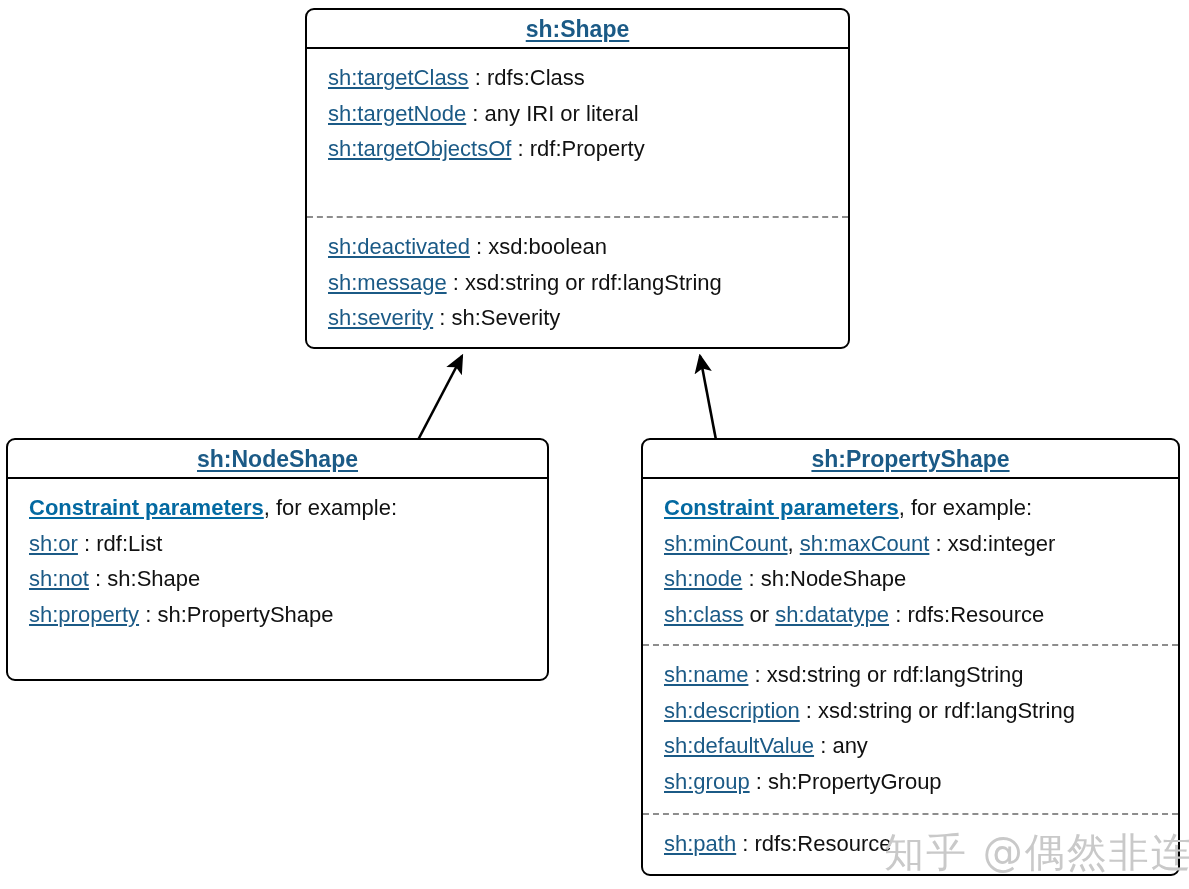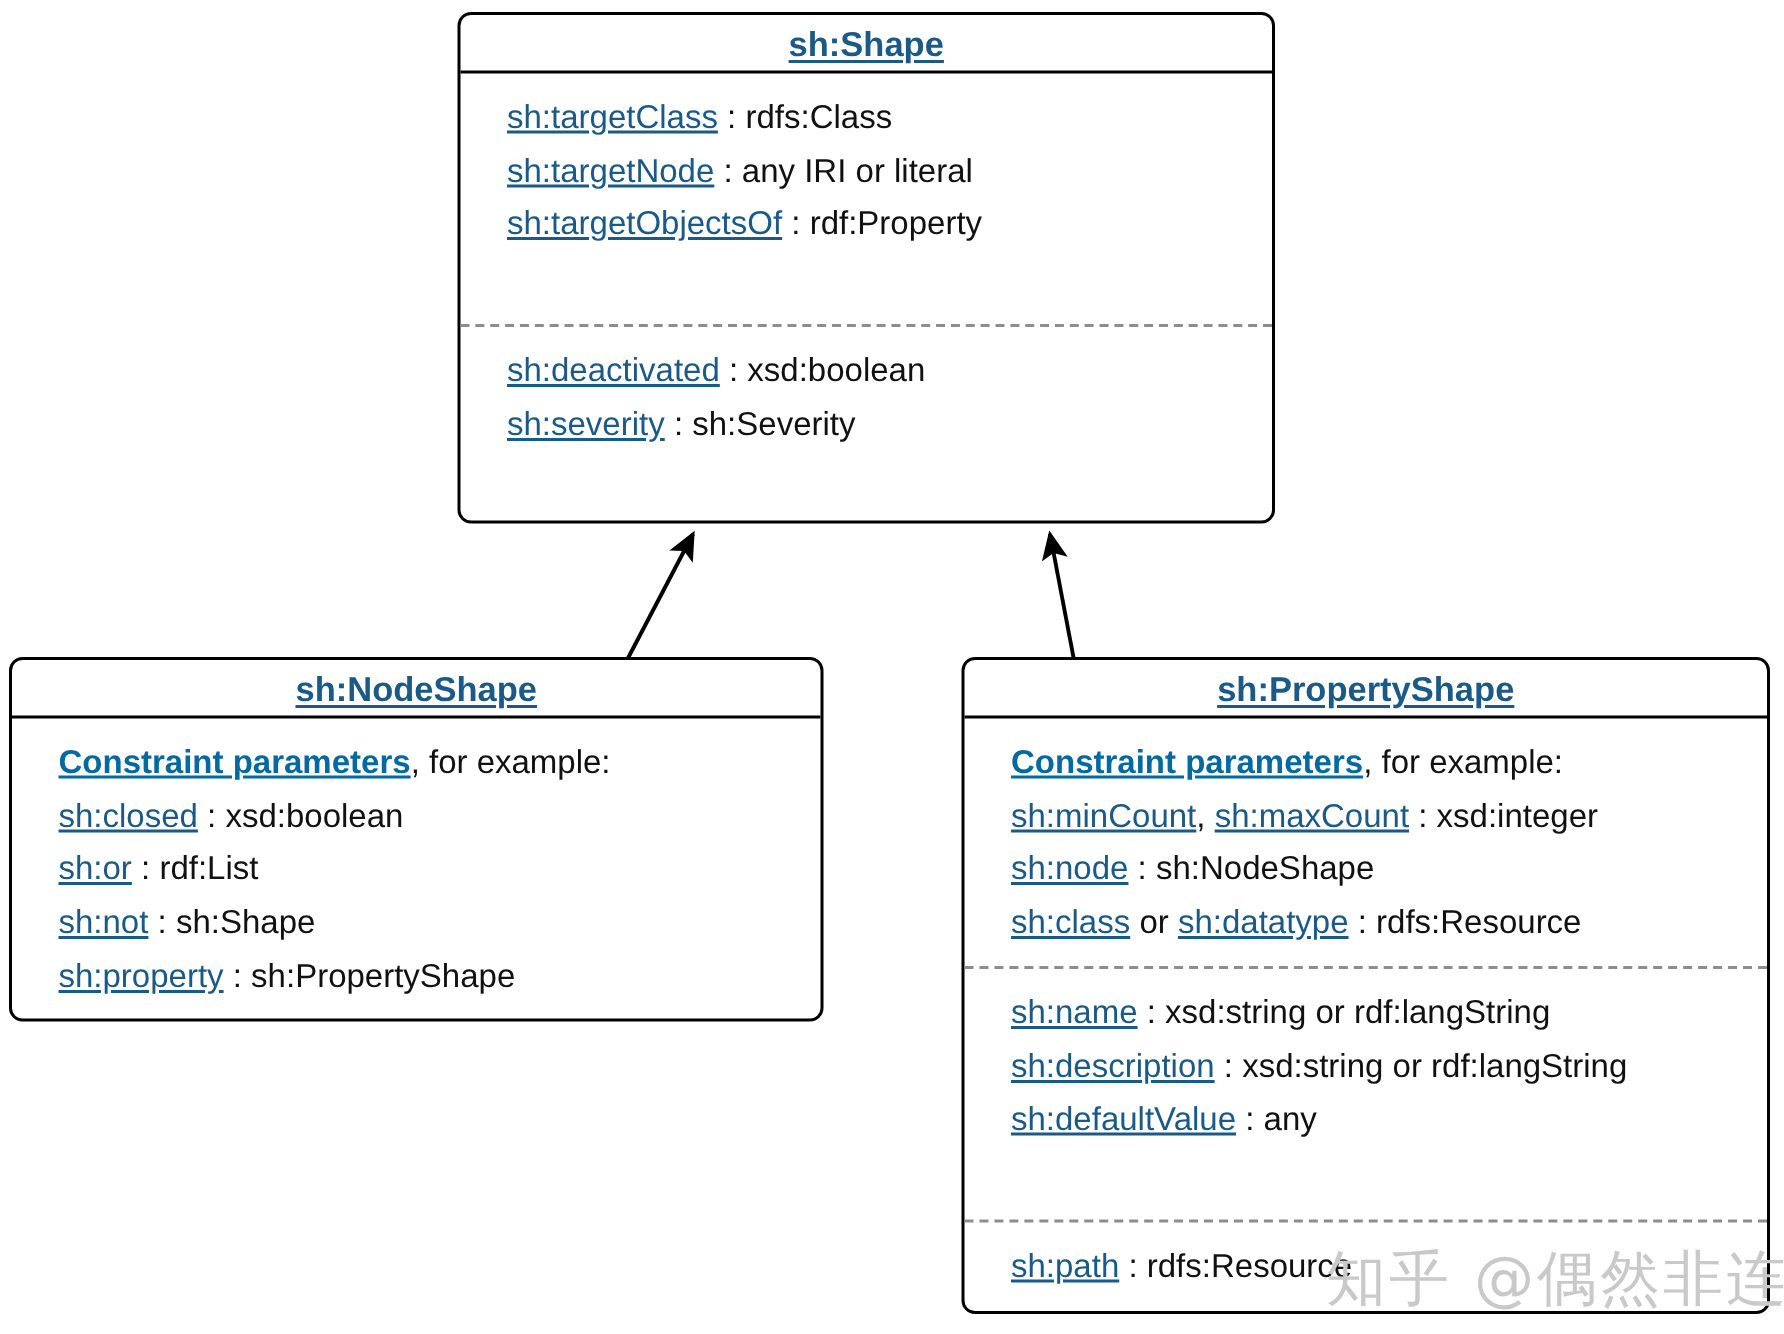--- a/index.html
+++ b/index.html
@@ -39,21 +39,21 @@
     color: #1b5a86;
     text-decoration: underline;
     text-underline-offset: 3px;
     border-bottom: 2px solid #000000;
     line-height: 1;
     white-space: nowrap;
   }
 
   .compartment {
     box-sizing: border-box;
-    padding: 11px 14px 11px 31px;
+    padding: 11px 14px 11px 21px;
   }
   .compartment.dashed-top {
     border-top: 2px dashed #8d8d8d;
   }
 
   .row {
     font-size: 22px;
     color: #111111;
     line-height: 1.62;
     white-space: nowrap;
@@ -158,36 +158,36 @@
       <div class="row">
         <span class="lnk">sh:targetObjectsOf</span><span class="plain"> : </span><span class="plain">rdf:Property</span>
       </div>
     </div>
 
     <div class="compartment comp-meta dashed-top">
       <div class="row">
         <span class="lnk">sh:deactivated</span><span class="plain"> : </span><span class="plain">xsd:boolean</span>
       </div>
       <div class="row">
+        <span class="lnk">sh:message</span><span class="plain"> : </span><span class="plain">xsd:string or rdf:langString</span>
+      </div>
+      <div class="row">
         <span class="lnk">sh:severity</span><span class="plain"> : </span><span class="plain">sh:Severity</span>
       </div>
     </div>
   </div>
 
   <div class="uml-box" id="box-nodeshape">
     <div class="uml-title">sh:NodeShape</div>
 
     <div class="compartment">
       <div class="row">
         <span class="lnk-bold">Constraint parameters</span><span class="plain">, for example:</span>
       </div>
       <div class="row">
-        <span class="lnk">sh:closed</span><span class="plain"> : </span><span class="plain">xsd:boolean</span>
-      </div>
-      <div class="row">
         <span class="lnk">sh:or</span><span class="plain"> : </span><span class="plain">rdf:List</span>
       </div>
       <div class="row">
         <span class="lnk">sh:not</span><span class="plain"> : </span><span class="plain">sh:Shape</span>
       </div>
       <div class="row">
         <span class="lnk">sh:property</span><span class="plain"> : </span><span class="plain">sh:PropertyShape</span>
       </div>
     </div>
   </div>
@@ -213,20 +213,23 @@
     <div class="compartment comp-descriptive dashed-top">
       <div class="row">
         <span class="lnk">sh:name</span><span class="plain"> : </span><span class="plain">xsd:string or rdf:langString</span>
       </div>
       <div class="row">
         <span class="lnk">sh:description</span><span class="plain"> : </span><span class="plain">xsd:string or rdf:langString</span>
       </div>
       <div class="row">
         <span class="lnk">sh:defaultValue</span><span class="plain"> : </span><span class="plain">any</span>
       </div>
+      <div class="row">
+        <span class="lnk">sh:group</span><span class="plain"> : </span><span class="plain">sh:PropertyGroup</span>
+      </div>
     </div>
 
     <div class="compartment comp-path dashed-top">
       <div class="row">
         <span class="lnk">sh:path</span><span class="plain"> : </span><span class="plain">rdfs:Resource</span>
       </div>
     </div>
   </div>
 
   <div class="watermark">知乎 @偶然非连续</div>

